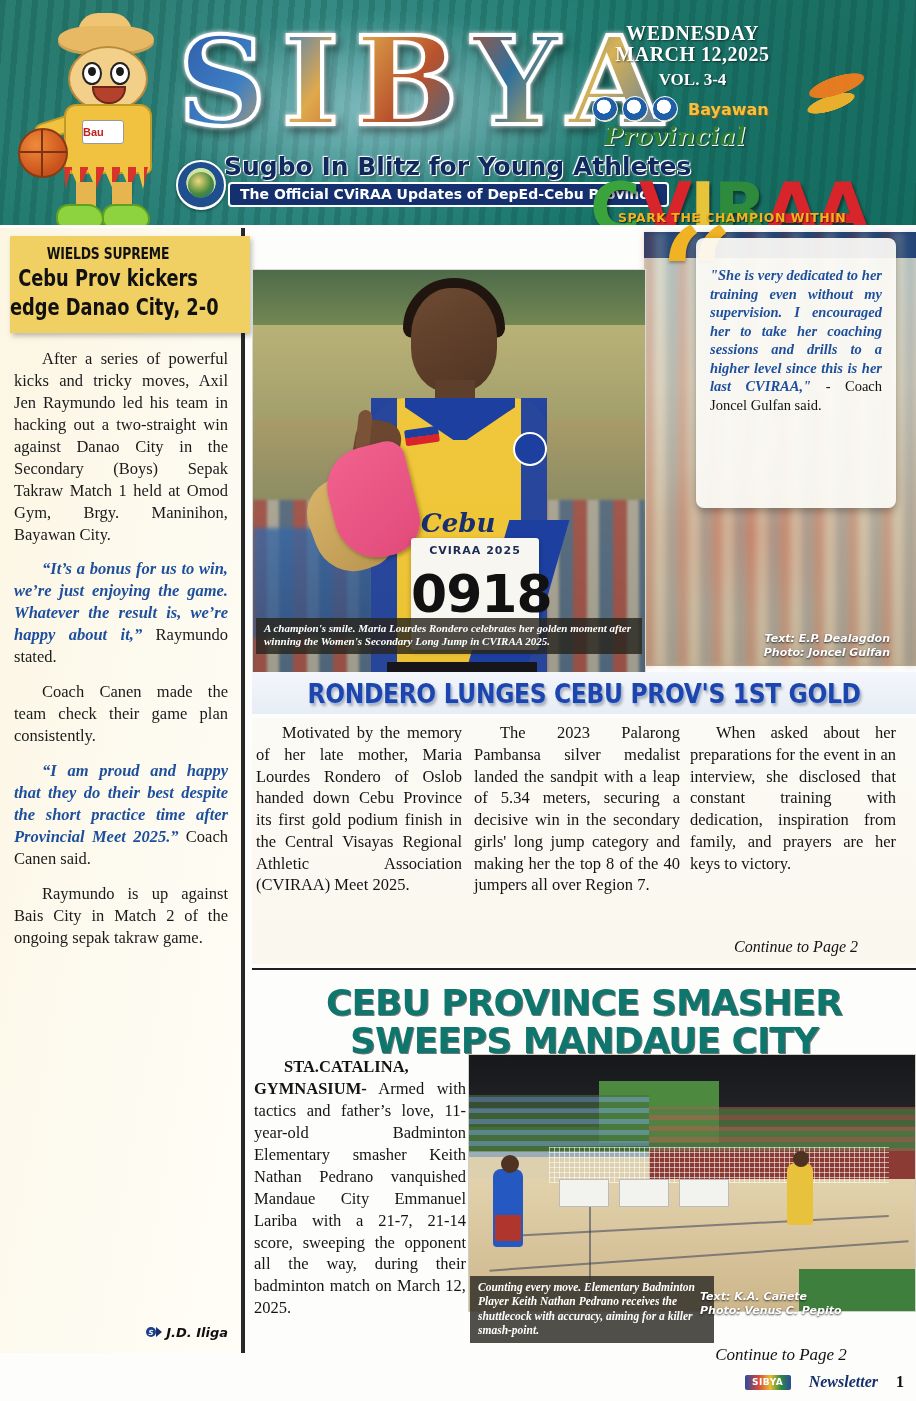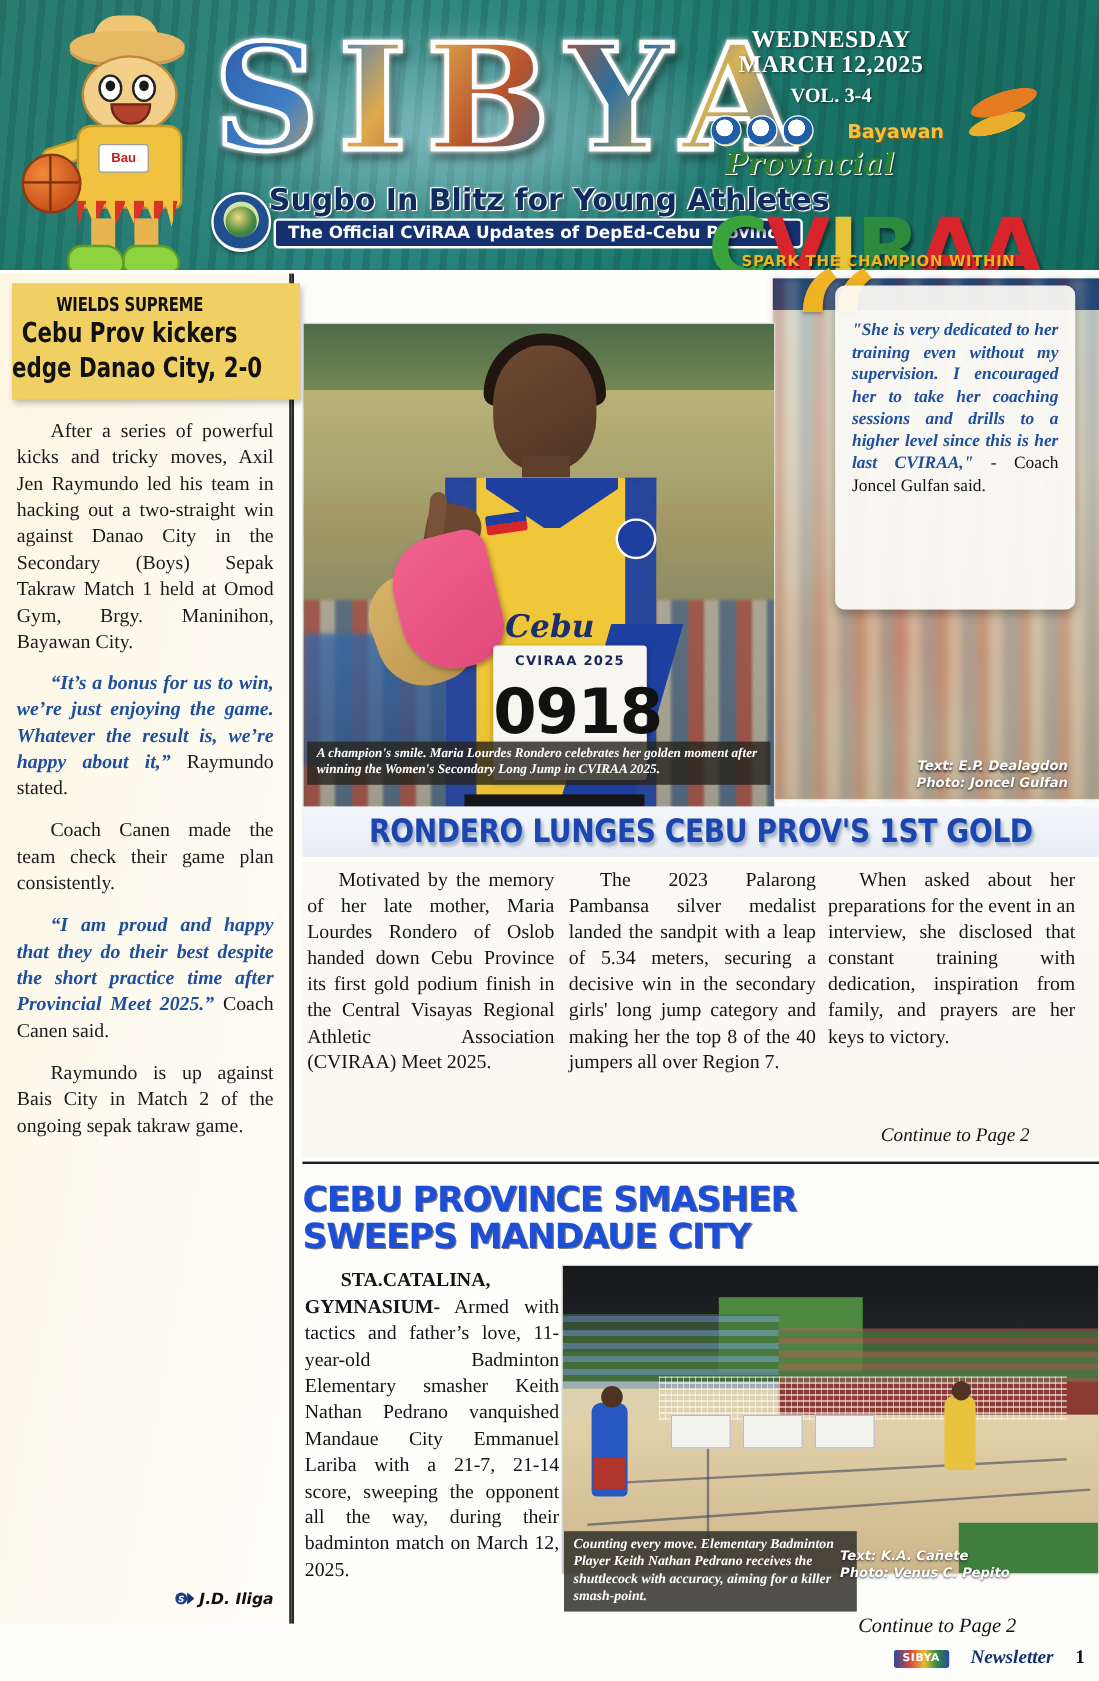--- a/index.html
+++ b/index.html
@@ -36,21 +36,21 @@
   .mascot{position:absolute;left:30px;top:22px;width:160px;height:200px;}
   .mascot .hat{position:absolute;left:28px;top:4px;width:96px;height:26px;background:#e8b964;border-radius:50%/70%;box-shadow:0 3px 0 #caa052;}
   .mascot .hatTop{position:absolute;left:48px;top:-9px;width:54px;height:26px;background:#efc473;border-radius:26px 26px 8px 8px;}
   .mascot .head{position:absolute;left:38px;top:24px;width:76px;height:62px;background:#f3d08a;border-radius:50%;border:2px solid #b98a3c;}
   .mascot .eye{position:absolute;top:40px;width:16px;height:19px;background:#fff;border:2px solid #222;border-radius:50%;}
   .mascot .eye.l{left:52px;} .mascot .eye.r{left:80px;}
   .mascot .pup{position:absolute;top:45px;width:8px;height:9px;background:#1a1a1a;border-radius:50%;}
   .mascot .pup.l{left:58px;} .mascot .pup.r{left:86px;}
   .mascot .mouth{position:absolute;left:62px;top:64px;width:30px;height:14px;background:#b4412c;border-radius:0 0 16px 16px;border:2px solid #6d2618;}
   .mascot .body{position:absolute;left:34px;top:82px;width:84px;height:66px;background:#f0c23f;border-radius:12px 12px 6px 6px;border:2px solid #c29a28;}
-  .mascot .tag{position:absolute;left:52px;top:98px;width:40px;height:22px;background:#fff;border:1px solid #999;border-radius:3px;font:700 11px "Liberation Sans",sans-serif;color:#c02020;text-align:center;line-height:22px;}
+  .mascot .tag{position:absolute;left:52px;top:98px;width:40px;height:22px;background:#fff;border:1px solid #999;border-radius:3px;font:700 11px "Liberation Sans",sans-serif;color:#c02020;text-align:left;line-height:22px;}
   .mascot .fringe{position:absolute;left:34px;top:145px;width:84px;height:22px;background:repeating-linear-gradient(90deg,#d9342a 0 8px,#f0c23f 8px 16px);clip-path:polygon(0 0,100% 0,94% 100%,88% 10%,78% 100%,68% 10%,58% 100%,48% 10%,38% 100%,28% 10%,18% 100%,8% 10%,2% 100%);}
   .mascot .legL,.mascot .legR{position:absolute;top:160px;width:20px;height:26px;background:#e7b54f;}
   .mascot .legL{left:46px;} .mascot .legR{left:82px;}
   .mascot .shoeL,.mascot .shoeR{position:absolute;top:182px;width:44px;height:20px;background:#8dd23f;border:2px solid #5fa024;border-radius:12px 16px 8px 8px;}
   .mascot .shoeL{left:26px;} .mascot .shoeR{left:72px;}
   .mascot .arm{position:absolute;left:4px;top:96px;width:44px;height:14px;background:#f0c23f;border:2px solid #c29a28;border-radius:8px;transform:rotate(-18deg);}
   .ball{position:absolute;left:18px;top:128px;width:46px;height:46px;border-radius:50%;
     background:radial-gradient(circle at 35% 32%,#f08a3a,#c9521c 70%);border:2px solid #8c3a12;}
   .ball:after{content:"";position:absolute;left:21px;top:0;width:2px;height:46px;background:#7d3210;}
   .ball:before{content:"";position:absolute;left:0;top:21px;width:46px;height:2px;background:#7d3210;}
@@ -105,21 +105,21 @@
   .cviraa{position:absolute;left:586px;top:90px;width:320px;height:130px;}
   .cv-swoosh{
     position:absolute;right:-4px;top:-14px;width:180px;height:150px;
     background:
       radial-gradient(ellipse 70px 22px at 70% 12%, #f07d1e 40%, transparent 42%),
       radial-gradient(ellipse 60px 18px at 64% 22%, #f5b32a 40%, transparent 42%);
     transform:rotate(-18deg);opacity:.95;
   }
   .cv-logos{position:absolute;left:6px;top:6px;display:flex;gap:4px;align-items:center;}
   .cv-logos .lg{width:24px;height:24px;border-radius:50%;background:radial-gradient(circle at 45% 40%,#fff 0 35%,#1f5fa8 37% 68%,#d8cc9a 70%);border:1px solid #fff;}
-  .cv-bayawan{font-family:"DejaVu Sans",sans-serif;font-weight:700;font-size:16px;color:#f0c23f;text-shadow:1px 1px 0 #8a5c12;margin-left:24px;}
+  .cv-bayawan{font-family:"DejaVu Sans",sans-serif;font-weight:700;font-size:16px;color:#f0c23f;text-shadow:1px 1px 0 #8a5c12;margin-left:6px;}
   .cv-city{position:absolute;left:18px;top:32px;font-family:"DejaVu Serif",serif;font-style:italic;font-weight:700;font-size:25px;
     color:#2f7d33;text-shadow:1px 1px 0 #fff,2px 2px 2px rgba(0,0,0,.4);}
   .cv-word{position:absolute;left:4px;top:44px;font-family:"DejaVu Sans",sans-serif;font-weight:800;font-size:69px;line-height:1;letter-spacing:-2px;
     text-shadow:2px 3px 3px rgba(0,0,0,.45);margin-top:40px;}
   .cv-word span:nth-child(1){color:#3aa33c;}
   .cv-word span:nth-child(2){color:#d8242b;}
   .cv-word span:nth-child(3){color:#e8c43a;}
   .cv-word span:nth-child(4){color:#2e8b3e;}
   .cv-word span:nth-child(5){color:#d8242b;}
   .cv-word span:nth-child(6){color:#d8242b;}
@@ -265,22 +265,22 @@
   }
   .contin1{
     position:absolute;left:690px;top:938px;width:212px;text-align:center;
     font-family:"Liberation Serif",serif;font-style:italic;font-size:16px;color:#111;
   }
   .divider-h{position:absolute;left:252px;top:968px;width:664px;height:2px;background:#1f1f1f;}
   .divider-v{position:absolute;left:243px;top:228px;width:2px;height:1125px;background:#262626;}
 
   
   .hl-smasher{
-    position:absolute;left:252px;top:984px;width:664px;text-align:left;
-    font-family:"DejaVu Sans",sans-serif;font-weight:800;font-size:29px;line-height:1.06;letter-spacing:-1px;color:#1d4ed8;
+    position:absolute;left:252px;top:984px;width:664px;text-align:center;
+    font-family:"DejaVu Sans",sans-serif;font-weight:800;font-size:36px;line-height:1.06;letter-spacing:-1px;color:#0f766e;
     text-shadow:1px 1px 0 #777;
   }
   .art2-text{
     position:absolute;left:254px;top:1056px;width:212px;
   }
   .art2-text p{
     margin:0;text-indent:30px;text-align:justify;
     font-family:"Liberation Serif",serif;font-size:16.5px;line-height:1.33;color:#141414;
   }
   .art2-text b{font-weight:700;}

